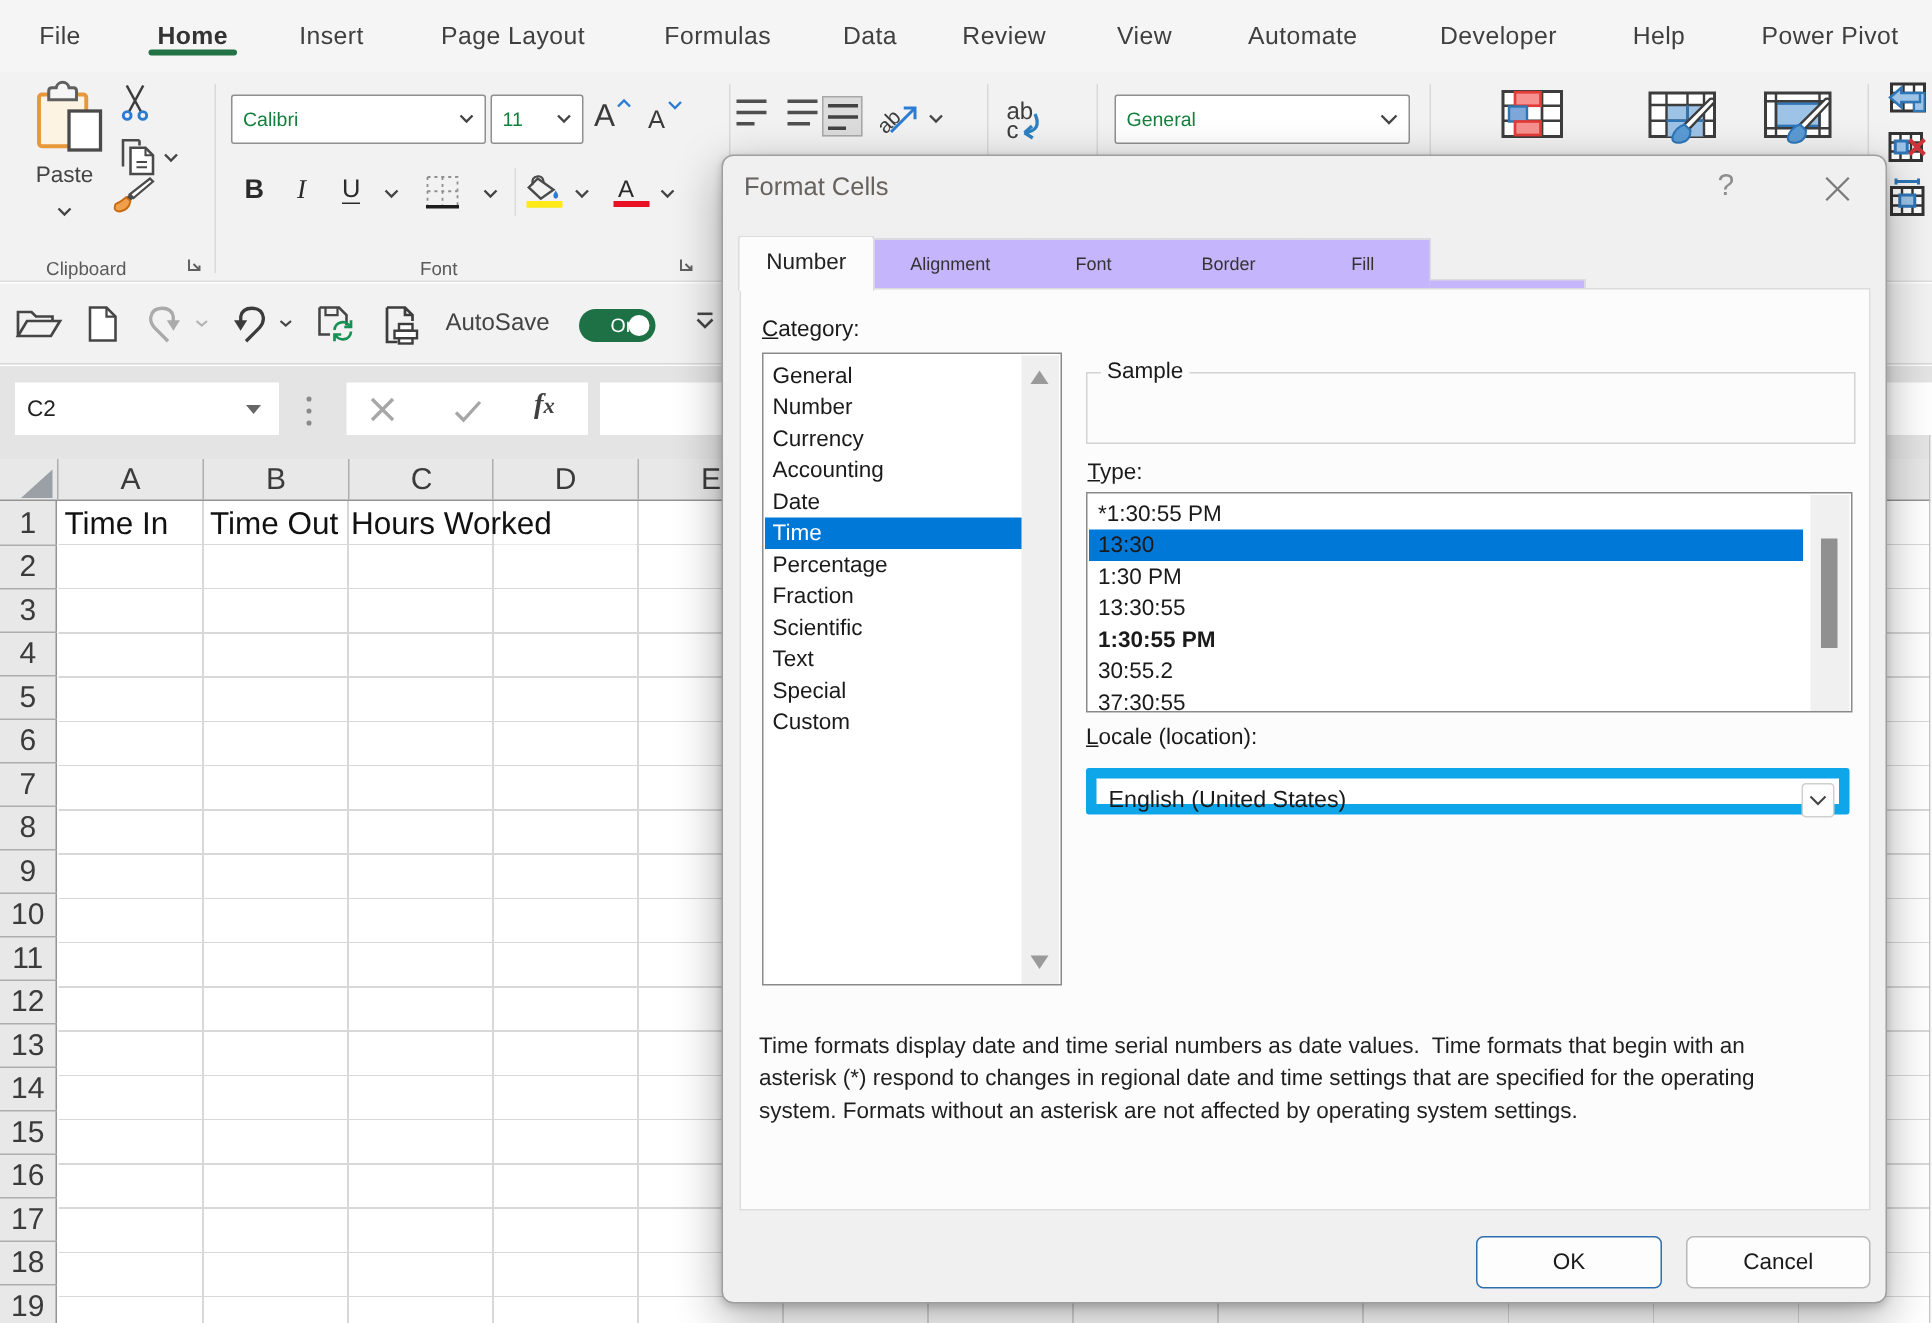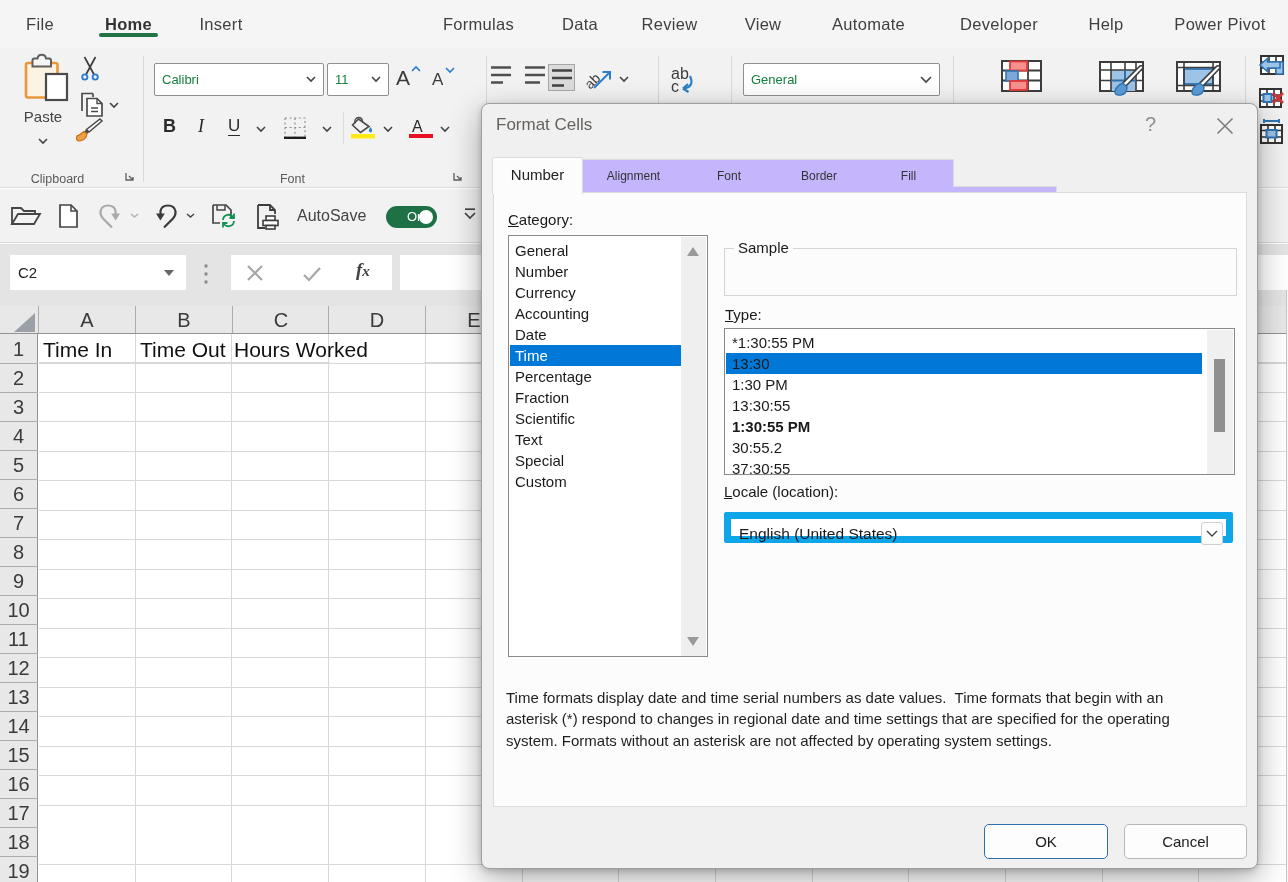--- a/index.html
+++ b/index.html
@@ -77,20 +77,21 @@
   .tx { position:absolute; white-space:nowrap; }
 </style>
 </head>
 <body>
 <div id="app">
 
   <div id="menubar">
     <div class="mitem" style="left:25px;width:30px;">File</div>
     <div class="mitem" style="left:99px;width:59px;font-weight:bold;color:#333;">Home</div>
     <div class="mitem" style="left:194px;width:54px;">Insert</div>
+    <div class="mitem" style="left:288px;width:108px;">Page Layout</div>
     <div class="mitem" style="left:437px;width:83px;">Formulas</div>
     <div class="mitem" style="left:558px;width:44px;">Data</div>
     <div class="mitem" style="left:637px;width:65px;">Review</div>
     <div class="mitem" style="left:741px;width:44px;">View</div>
     <div class="mitem" style="left:825px;width:87px;">Automate</div>
     <div class="mitem" style="left:955px;width:88px;">Developer</div>
     <div class="mitem" style="left:1085px;width:42px;">Help</div>
     <div class="mitem" style="left:1168px;width:104px;">Power Pivot</div>
     <div id="home-underline"></div>
   </div>

